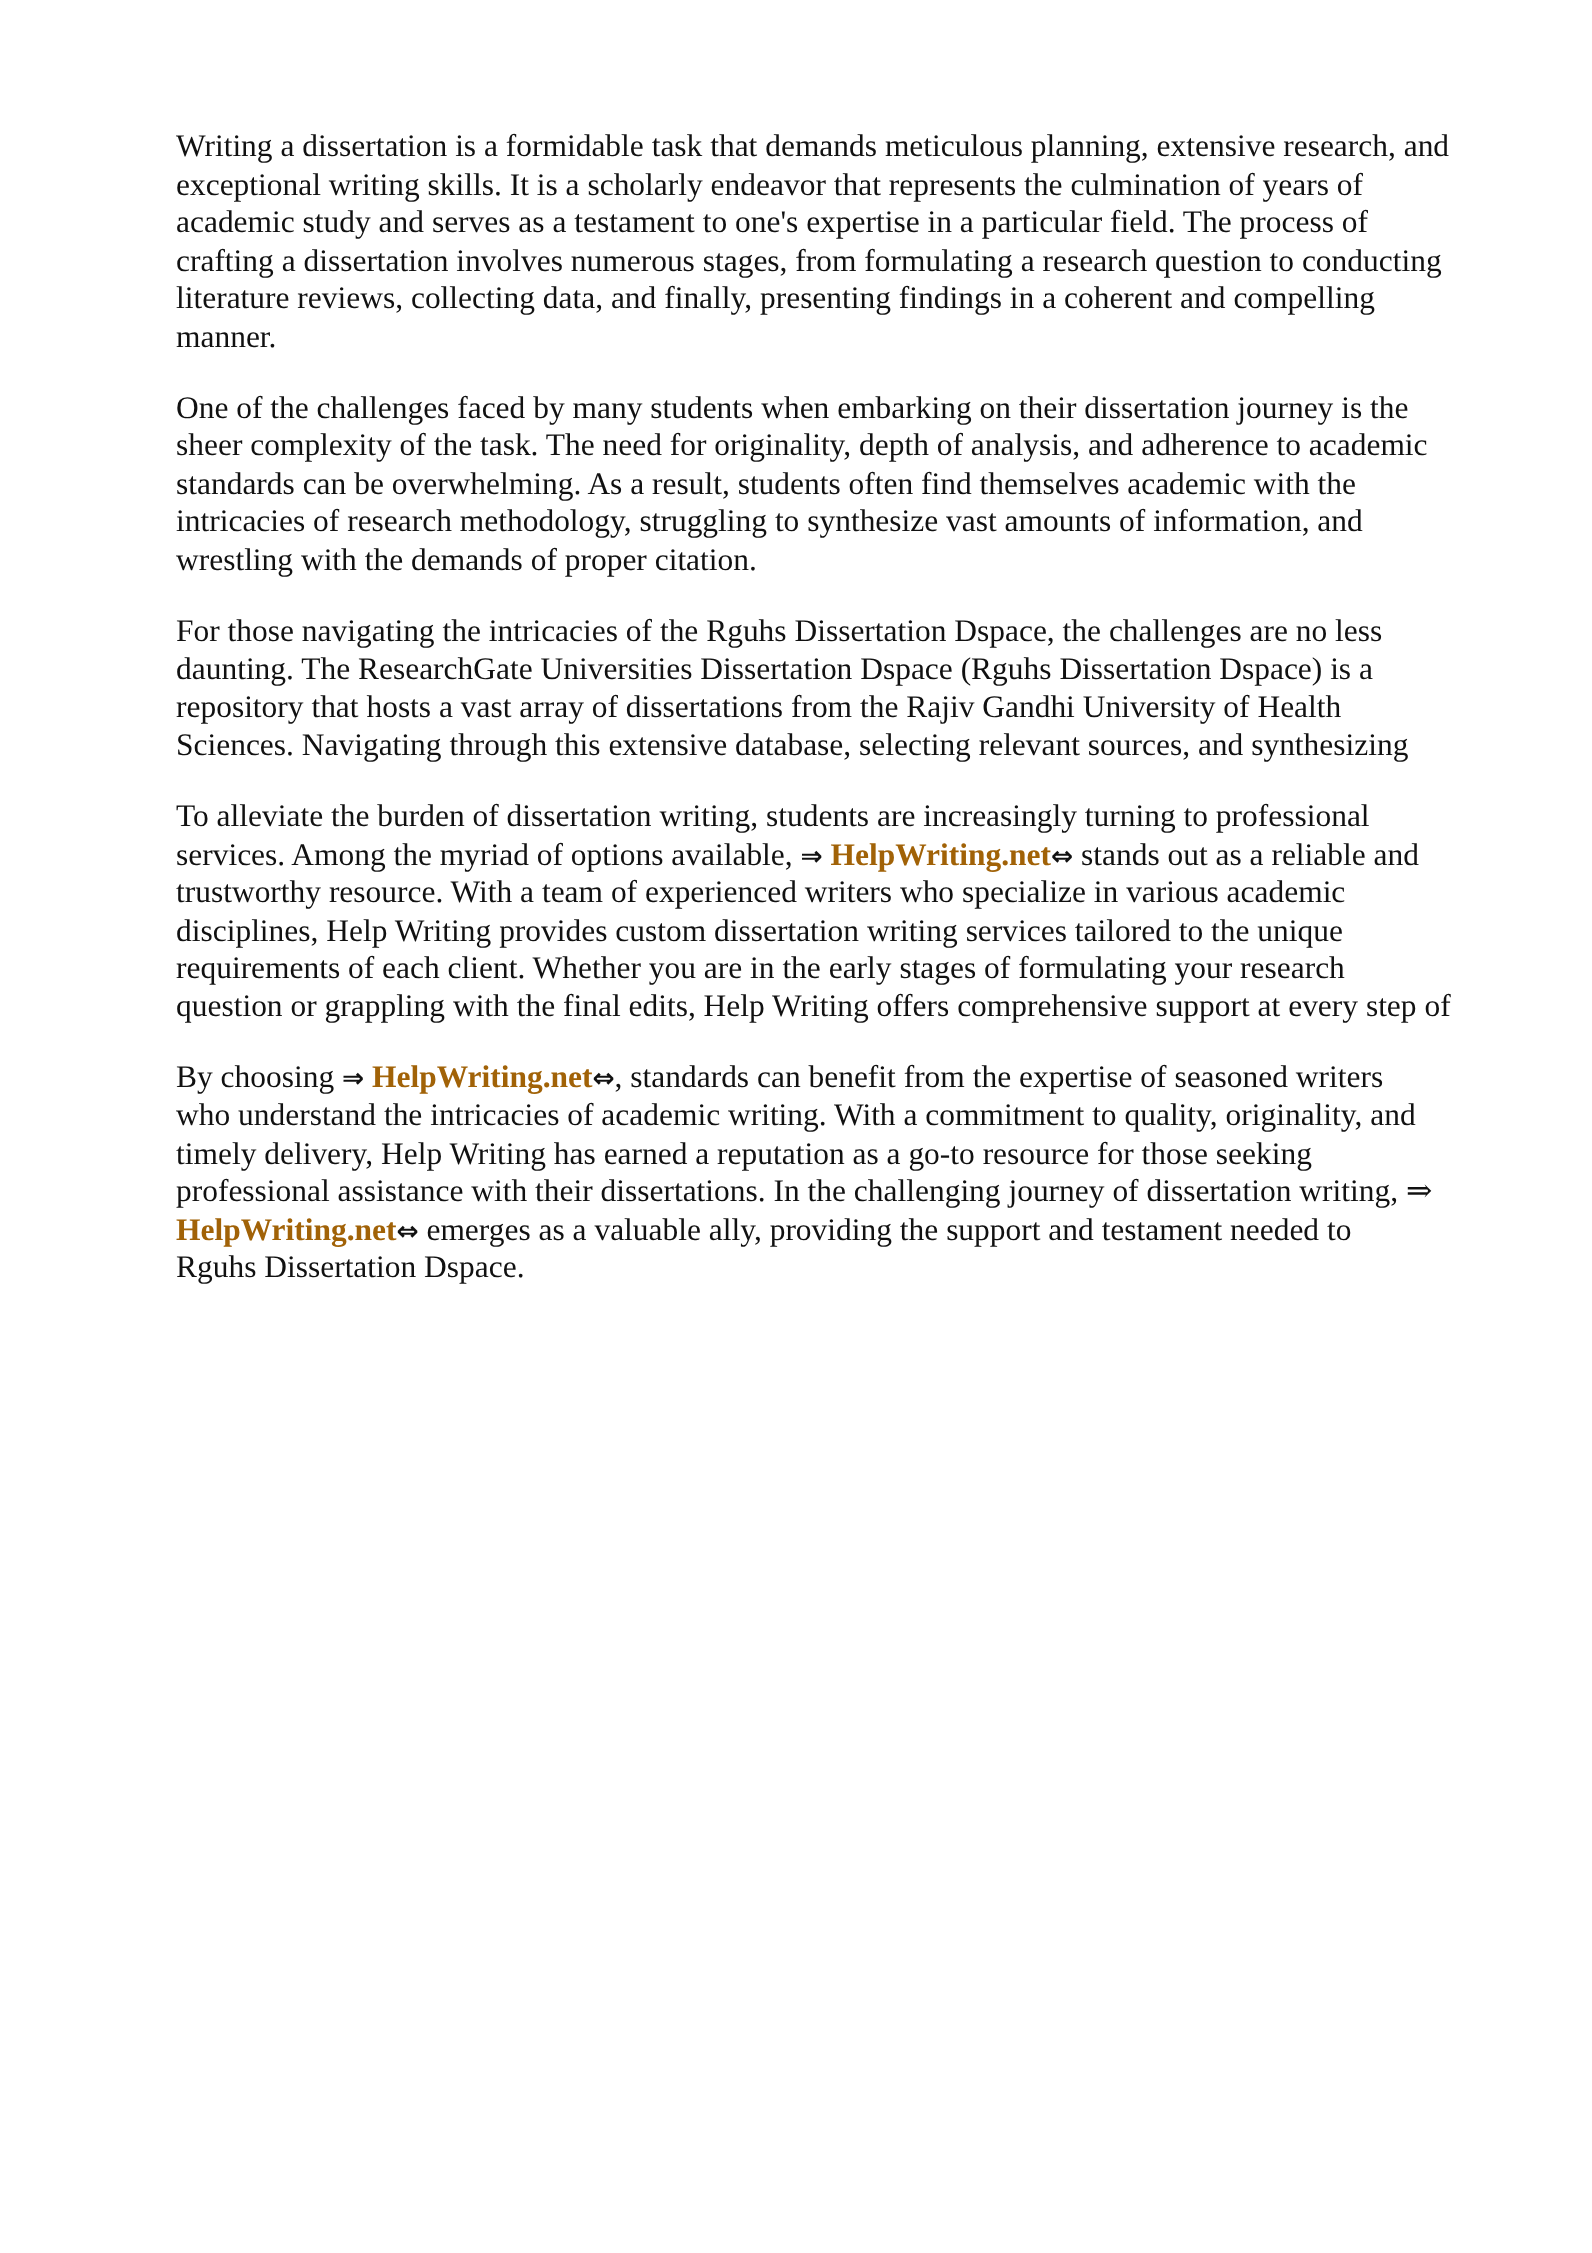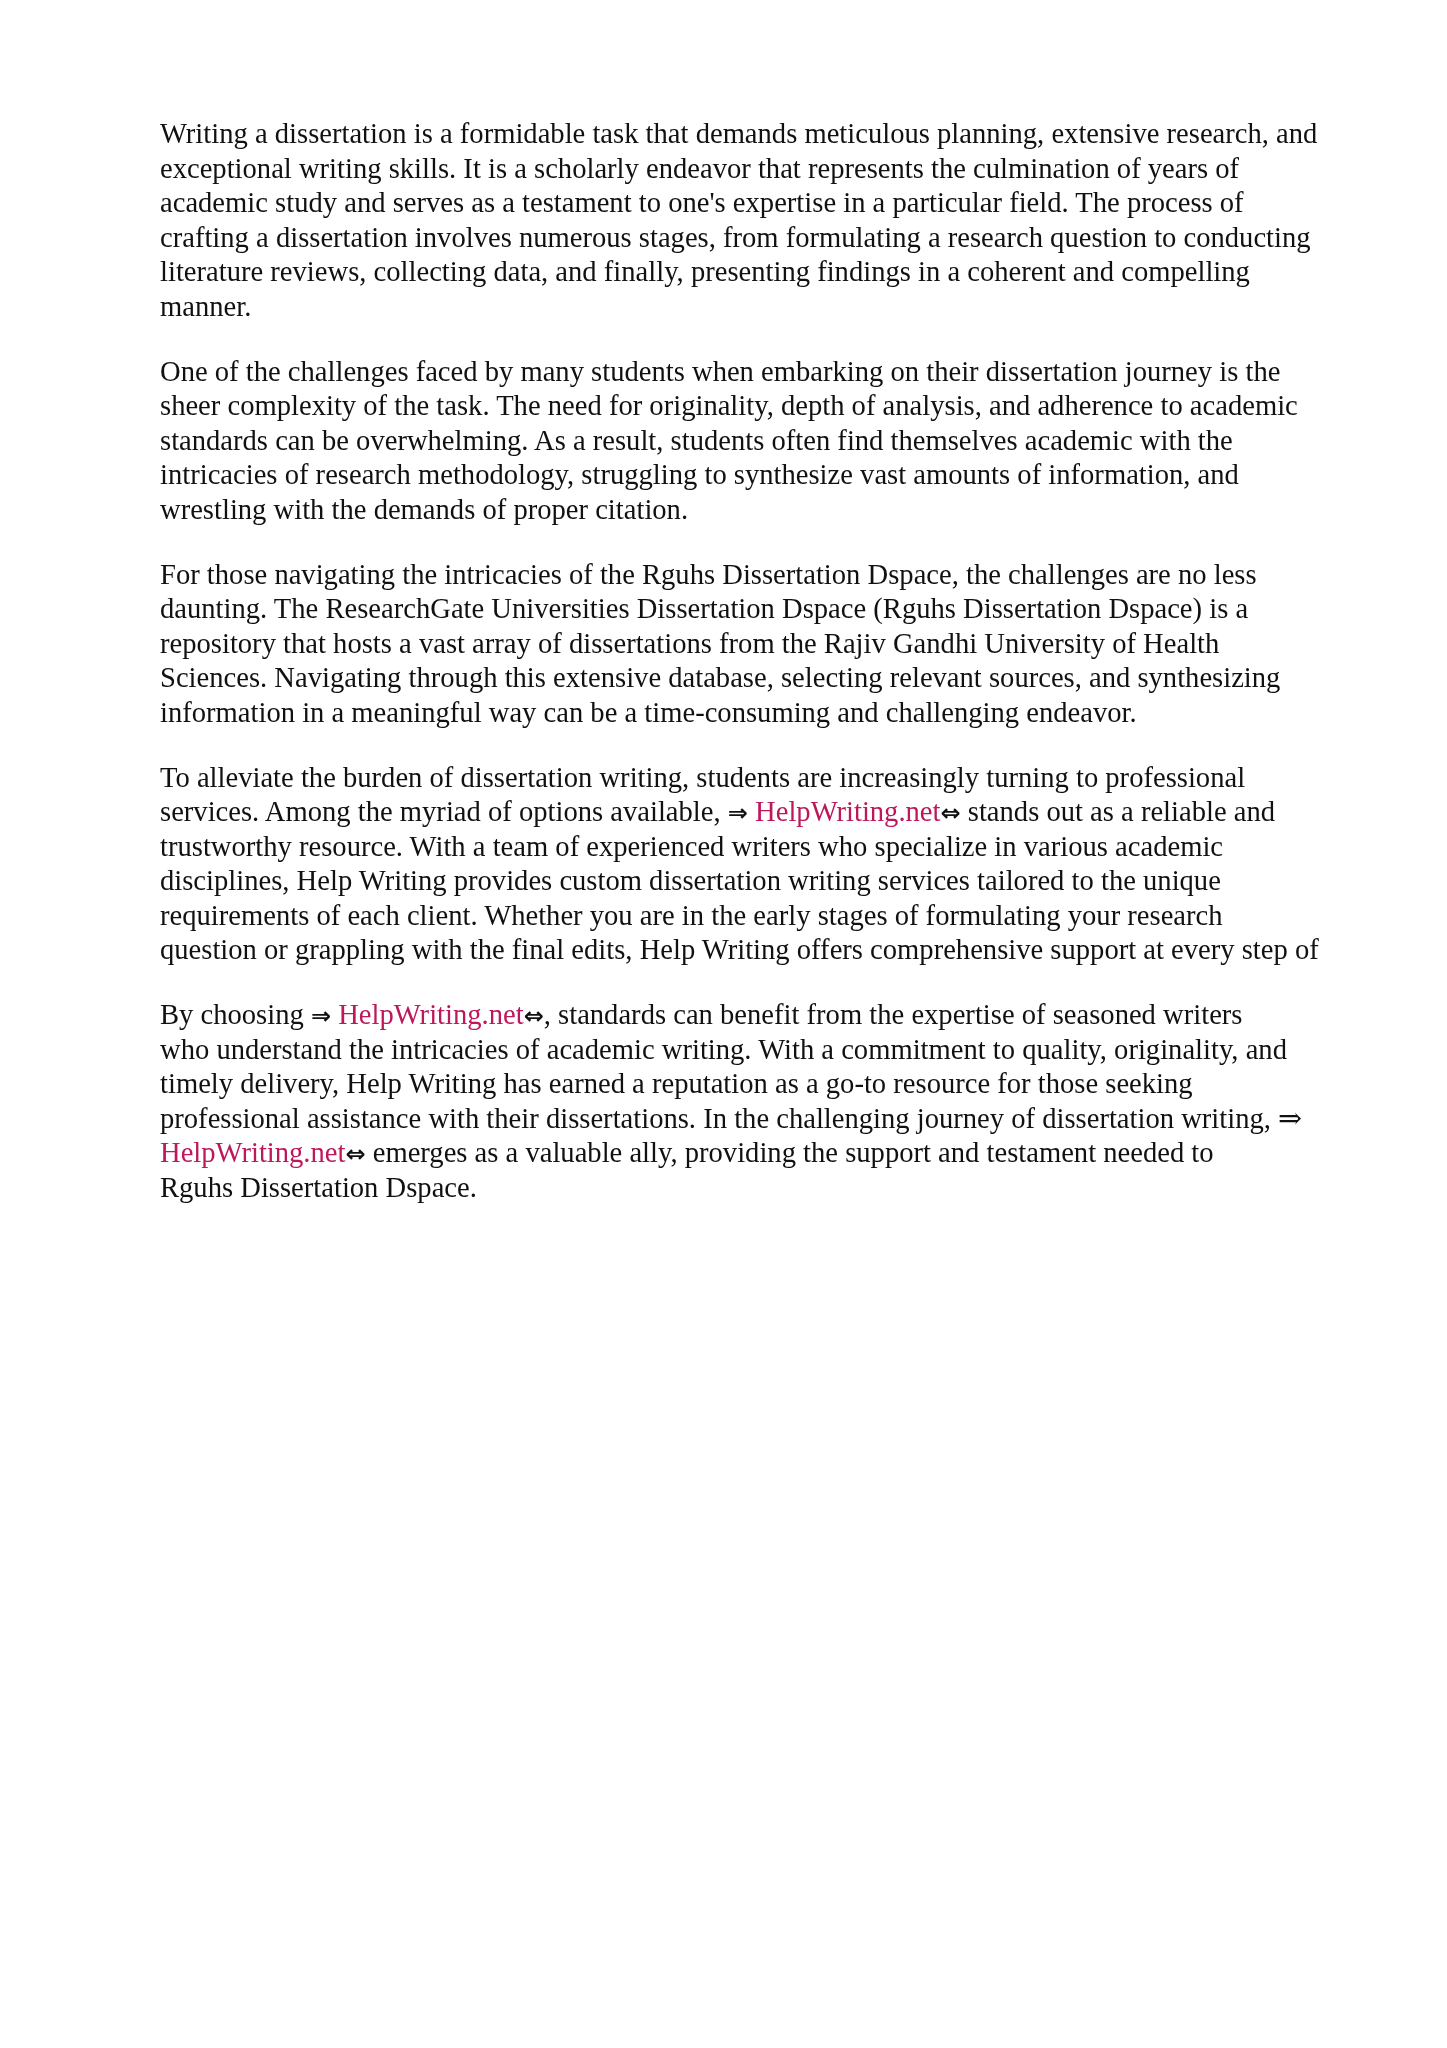--- a/index.html
+++ b/index.html
@@ -2,21 +2,21 @@
 <html><head>
 <meta charset="utf-8">
 <style>
   html, body { margin:0; padding:0; background:#ffffff; }
   body { width:1447px; height:2048px; position:relative; overflow:hidden; }
   .page { position:absolute; left:160px; top:117px; width:1200px;
     font-family:"Liberation Serif", "DejaVu Serif", serif; font-size:28.6px; color:#111111; }
   .para { margin:0 0 30px 0; }
   .line { display:block; height:34.6px; line-height:34.6px; white-space:nowrap; }
   .arrow { font-family:"DejaVu Sans", "Liberation Sans", sans-serif; font-weight:bold; font-size:24px; color:#111; }
-  .link { color:#be185d; font-weight:normal; text-decoration:none; }
+  .link { color:#a16207; font-weight:bold; text-decoration:none; }
 </style>
 </head>
 <body>
 
 <div class="page">
 
   <p class="para">
     <span class="line">Writing a dissertation is a formidable task that demands meticulous planning, extensive research, and</span>
     <span class="line">exceptional writing skills. It is a scholarly endeavor that represents the culmination of years of</span>
     <span class="line">academic study and serves as a testament to one's expertise in a particular field. The process of</span>
@@ -31,21 +31,20 @@
     <span class="line">standards can be overwhelming. As a result, students often find themselves academic with the</span>
     <span class="line">intricacies of research methodology, struggling to synthesize vast amounts of information, and</span>
     <span class="line">wrestling with the demands of proper citation.</span>
   </p>
 
   <p class="para">
     <span class="line">For those navigating the intricacies of the Rguhs Dissertation Dspace, the challenges are no less</span>
     <span class="line">daunting. The ResearchGate Universities Dissertation Dspace (Rguhs Dissertation Dspace) is a</span>
     <span class="line">repository that hosts a vast array of dissertations from the Rajiv Gandhi University of Health</span>
     <span class="line">Sciences. Navigating through this extensive database, selecting relevant sources, and synthesizing</span>
-    <span class="line">information in a meaningful way can be a time-consuming and challenging endeavor.</span>
   </p>
 
   <p class="para">
     <span class="line">To alleviate the burden of dissertation writing, students are increasingly turning to professional</span>
     <span class="line">
       <span>services. Among the myriad of options available, </span><span class="arrow">⇒</span>
       <a class="link">HelpWriting.net</a><span class="arrow">⇔</span><span> stands out as a reliable and</span>
     </span>
     <span class="line">trustworthy resource. With a team of experienced writers who specialize in various academic</span>
     <span class="line">disciplines, Help Writing provides custom dissertation writing services tailored to the unique</span>

